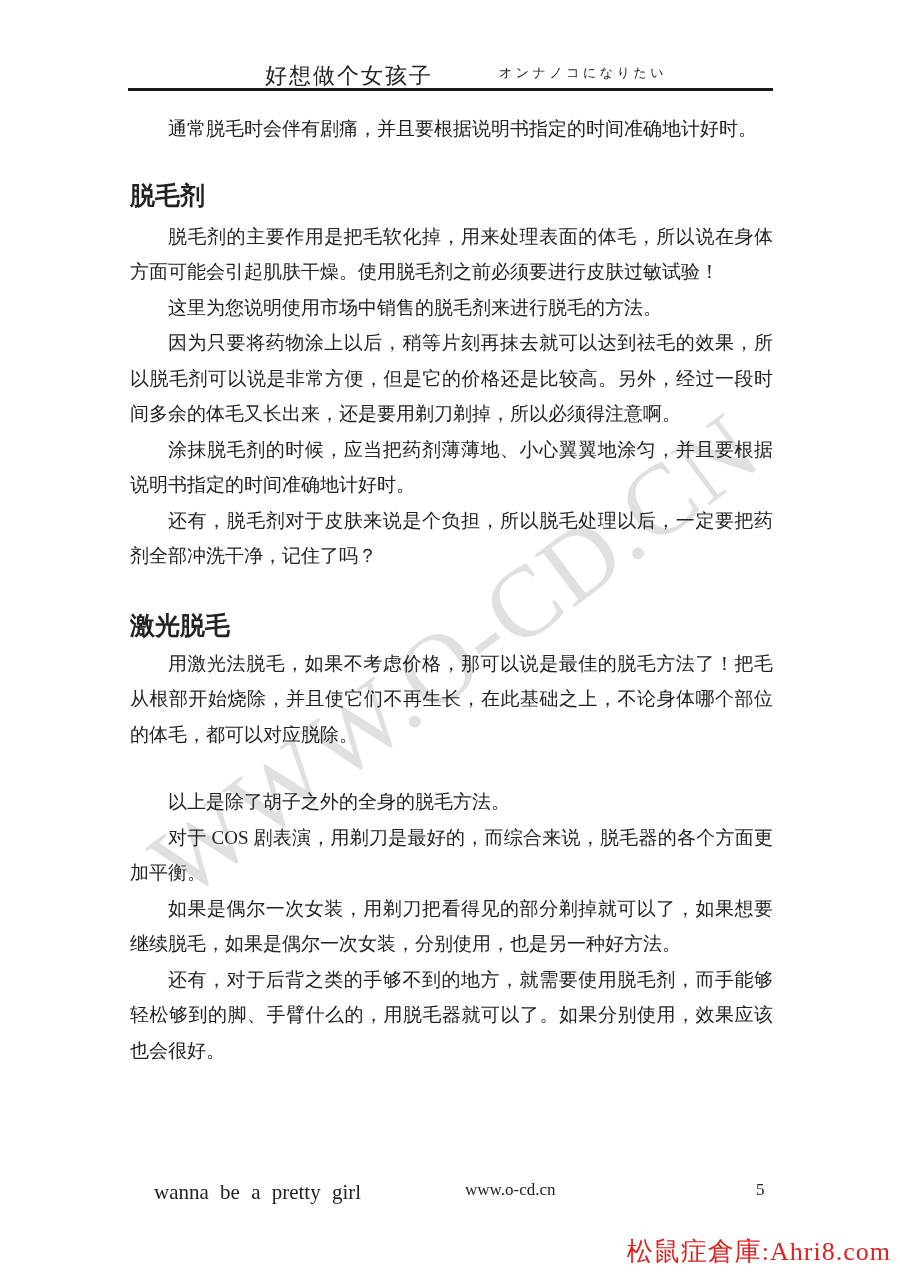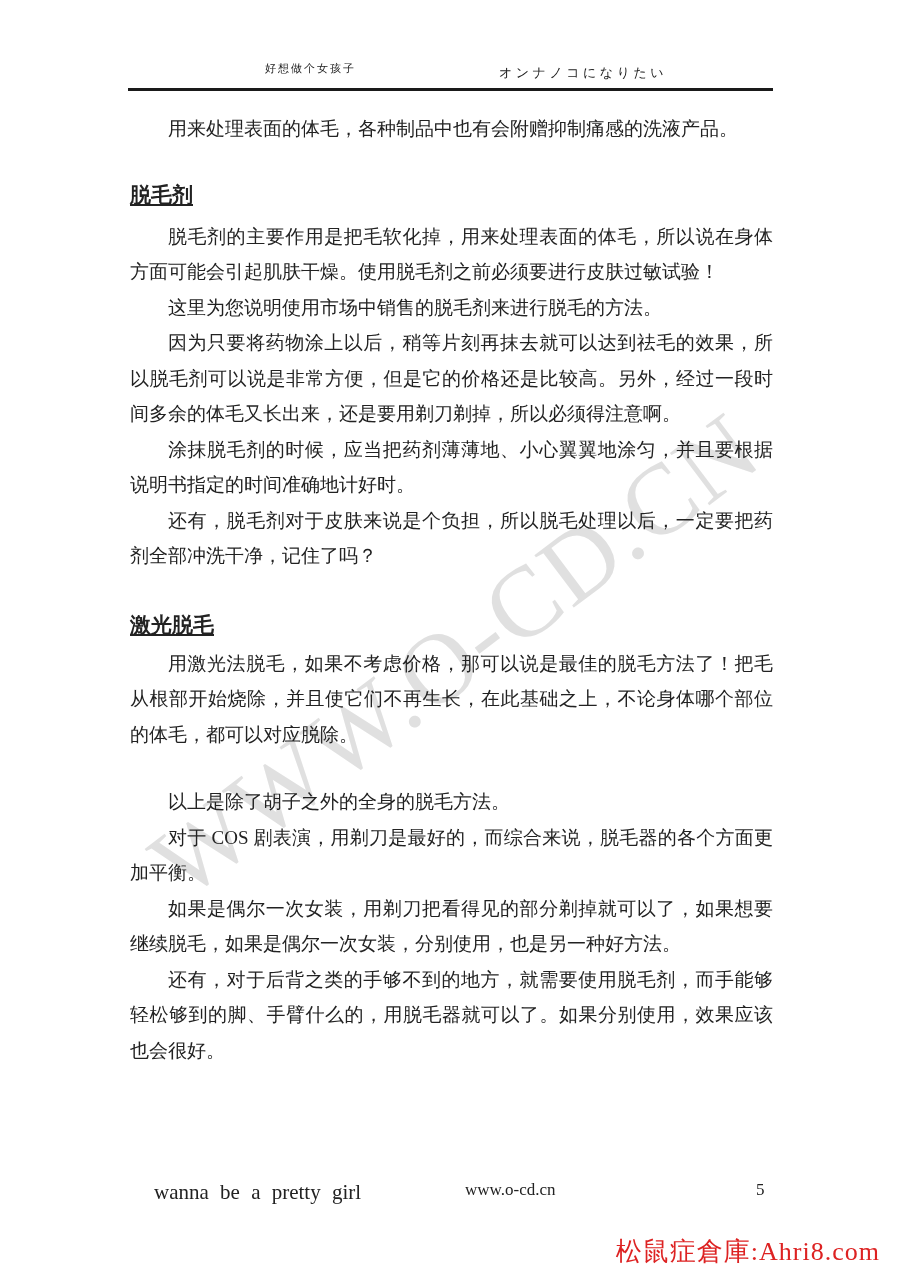--- a/index.html
+++ b/index.html
@@ -25,44 +25,43 @@
     white-space: nowrap;
     color: #e0e0e0;
     z-index: 0;
     user-select: none;
     font-family: "Liberation Serif", "DejaVu Serif", serif;
   }
 
   
   .hdr-title-cn {
     position: absolute; left: 265px; top: 61px;
-    font-size: 11px; letter-spacing: 2px; z-index: 2;
+    font-size: 22px; letter-spacing: 2px; z-index: 2;
   }
   .hdr-title-jp {
     position: absolute; left: 499px; top: 64px;
     font-size: 13px; letter-spacing: 3.5px; z-index: 2;
   }
   .hdr-rule {
     position: absolute; left: 128px; top: 88px;
     width: 645px; height: 3px; background: #1a1a1a; z-index: 2;
   }
 
   
   .content {
     position: absolute; left: 130px; top: 111px; width: 643px;
     font-size: 19px; line-height: 35.5px; z-index: 1;
   }
   .para {
     margin: 0; text-indent: 2em; text-align: justify;
     text-justify: inter-ideograph;
   }
   .sec-heading {
-    font-size: 21px; line-height: 35.5px; font-weight: bold;
+    font-size: 25px; line-height: 35.5px; font-weight: bold;
     margin: 0;
-    text-decoration: underline;
   }
   .heading-1 { margin: 31.5px 0 5px 0; }
   .heading-2 { margin: 34.5px 0 2px 0; }
   .gap-top { margin-top: 32px; }
 
   
   .footer-left {
     position: absolute; left: 128px; top: 1180px;
     font-size: 21px; word-spacing: 6px; z-index: 2; margin-left: 26px;
   }
@@ -70,39 +69,39 @@
     position: absolute; left: 465px; top: 1180px;
     font-size: 17px; z-index: 2;
   }
   .footer-page {
     position: absolute; left: 756px; top: 1180px;
     font-size: 17px; z-index: 2;
   }
 
   
   .stamp {
-    position: absolute; right: 20px; top: 1234px;
+    position: absolute; right: 9px; top: 1234px;
     font-size: 26px; letter-spacing: 1px;
     color: #dd2222; z-index: 3;
     font-family: "Liberation Serif", "DejaVu Serif", serif;
   }
 </style>
 </head>
 <body>
 
 <div class="page" style="color: rgb(34, 34, 34);">
 
   <div class="watermark" style="color: rgb(224, 224, 224);">WWW.O-CD.CN</div>
 
   <span class="hdr-title-cn">好想做个女孩子</span>
   <span class="hdr-title-jp">オンナノコになりたい</span>
   <div class="hdr-rule" style="background: rgb(26, 26, 26);"></div>
 
   <main class="content">
-    <p class="para">用来处理表面的体毛，各种制品中也有会附赠抑制痛感的洗液产品。</p>
+    <p class="para">通常脱毛时会伴有剧痛，并且要根据说明书指定的时间准确地计好时。</p>
 
     <h2 class="sec-heading heading-1">脱毛剂</h2>
     <p class="para">脱毛剂的主要作用是把毛软化掉，用来处理表面的体毛，所以说在身体方面可能会引起肌肤干燥。使用脱毛剂之前必须要进行皮肤过敏试验！</p>
     <p class="para">这里为您说明使用市场中销售的脱毛剂来进行脱毛的方法。</p>
     <p class="para">因为只要将药物涂上以后，稍等片刻再抹去就可以达到祛毛的效果，所以脱毛剂可以说是非常方便，但是它的价格还是比较高。另外，经过一段时间多余的体毛又长出来，还是要用剃刀剃掉，所以必须得注意啊。</p>
     <p class="para">涂抹脱毛剂的时候，应当把药剂薄薄地、小心翼翼地涂匀，并且要根据说明书指定的时间准确地计好时。</p>
     <p class="para">还有，脱毛剂对于皮肤来说是个负担，所以脱毛处理以后，一定要把药剂全部冲洗干净，记住了吗？</p>
 
     <h2 class="sec-heading heading-2">激光脱毛</h2>
     <p class="para">用激光法脱毛，如果不考虑价格，那可以说是最佳的脱毛方法了！把毛从根部开始烧除，并且使它们不再生长，在此基础之上，不论身体哪个部位的体毛，都可以对应脱除。</p>

